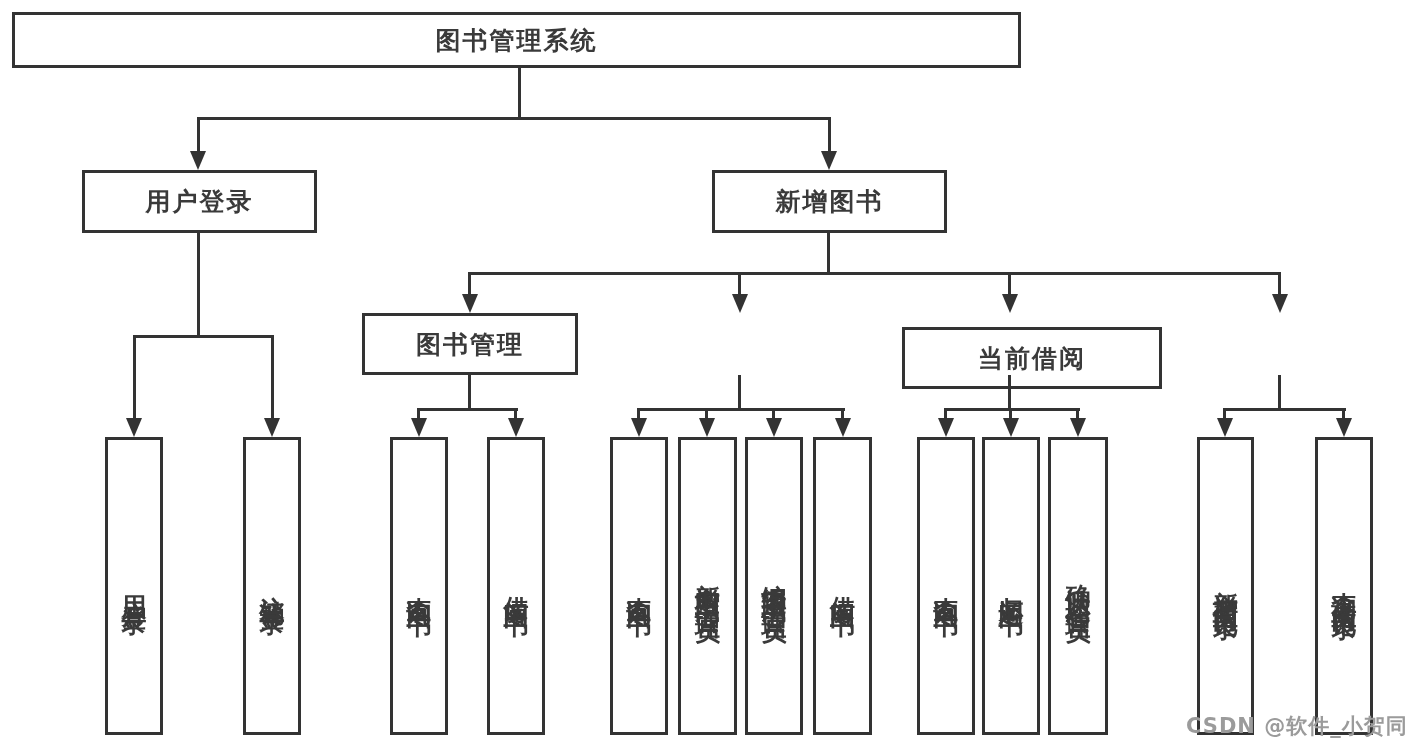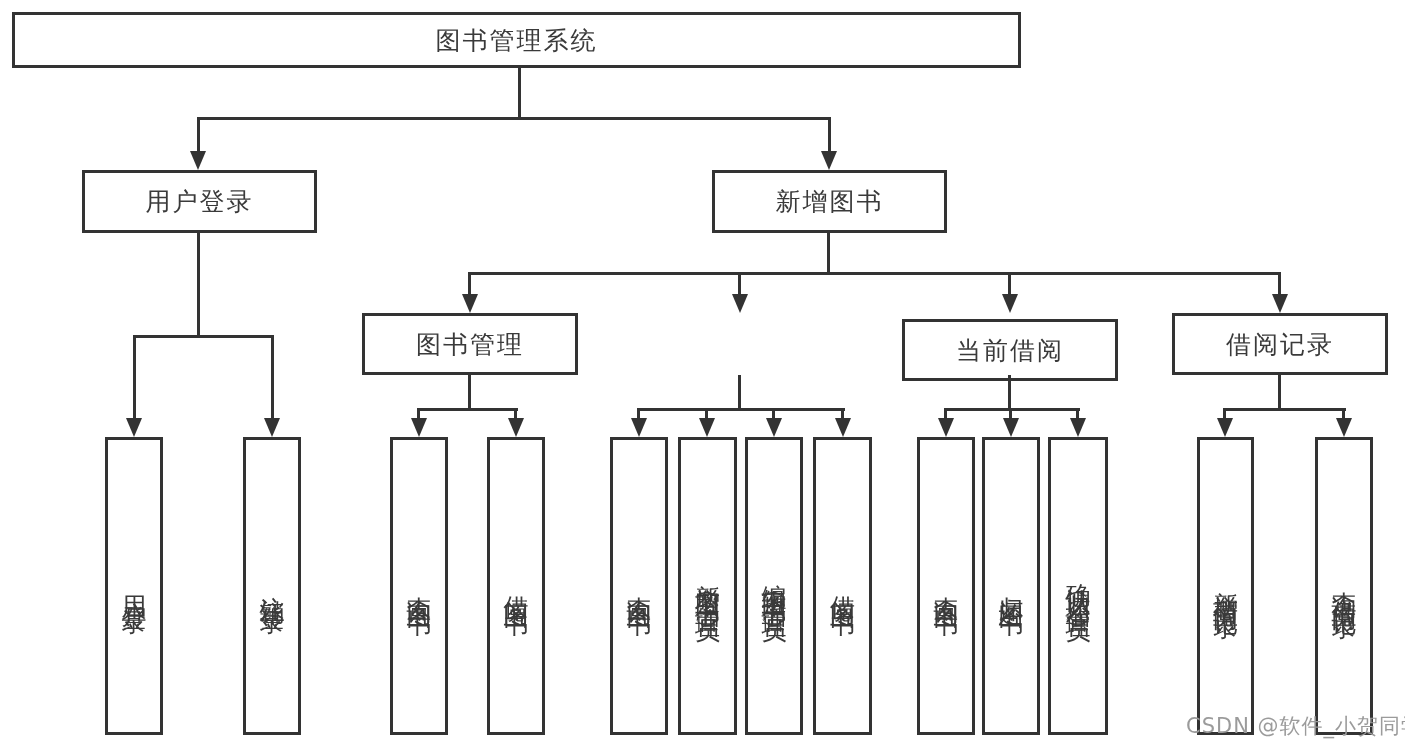--- a/index.html
+++ b/index.html
@@ -5,21 +5,21 @@
   :root{
     --line:#333333;
     --text:#3a3a3a;
     --bg:#ffffff;
     --watermark:#9b9b9b;
   }
   html,body{margin:0;padding:0;background:var(--bg,#fff);}
   .canvas{
     position:relative;width:1405px;height:747px;background:var(--bg,#fff);
     font-family:"DejaVu Sans","Liberation Sans",sans-serif;
-    color:var(--text,#3a3a3a);overflow:hidden;
+    color:var(--text,#3a3a3a);overflow:hidden;font-weight:bold;
   }
   .node{
     position:absolute;box-sizing:border-box;background:var(--bg,#fff);
     border:3px solid var(--line,#333);
     display:flex;align-items:center;justify-content:center;
     font-size:25px;letter-spacing:2px;white-space:nowrap;
   }
   .leaf .vtext{
     writing-mode:vertical-rl;text-orientation:mixed;
     letter-spacing:5px;line-height:1;white-space:normal;
@@ -81,25 +81,22 @@
     <div class="stem" style="left:1278px;top:272px;height:24px"></div>
     <div class="arrow" style="left:462px;top:294px"></div>
     <div class="arrow" style="left:732px;top:294px"></div>
     <div class="arrow" style="left:1002px;top:294px"></div>
     <div class="arrow" style="left:1272px;top:294px"></div>
   </div>
 
   <div class="node" style="left:362px;top:313px;width:216px;height:62px">
     <span>图书管理</span>
   </div>
-  <div class="node" style="left:902px;top:319px;width:216px;height:62px">
+  <div class="node" style="left:902px;top:327px;width:260px;height:62px">
     <span>当前借阅</span>
-  </div>
-  <div class="node" style="left:1172px;top:313px;width:216px;height:62px">
-    <span>借阅记录</span>
   </div>
 
   <div>
     <div class="vline" style="left:468px;top:375px;height:36px"></div>
     <div class="hline" style="left:417px;top:408px;width:101px"></div>
     <div class="stem" style="left:417px;top:408px;height:12px"></div>
     <div class="stem" style="left:514px;top:408px;height:12px"></div>
     <div class="arrow" style="left:411px;top:418px"></div>
     <div class="arrow" style="left:508px;top:418px"></div>
   </div>

